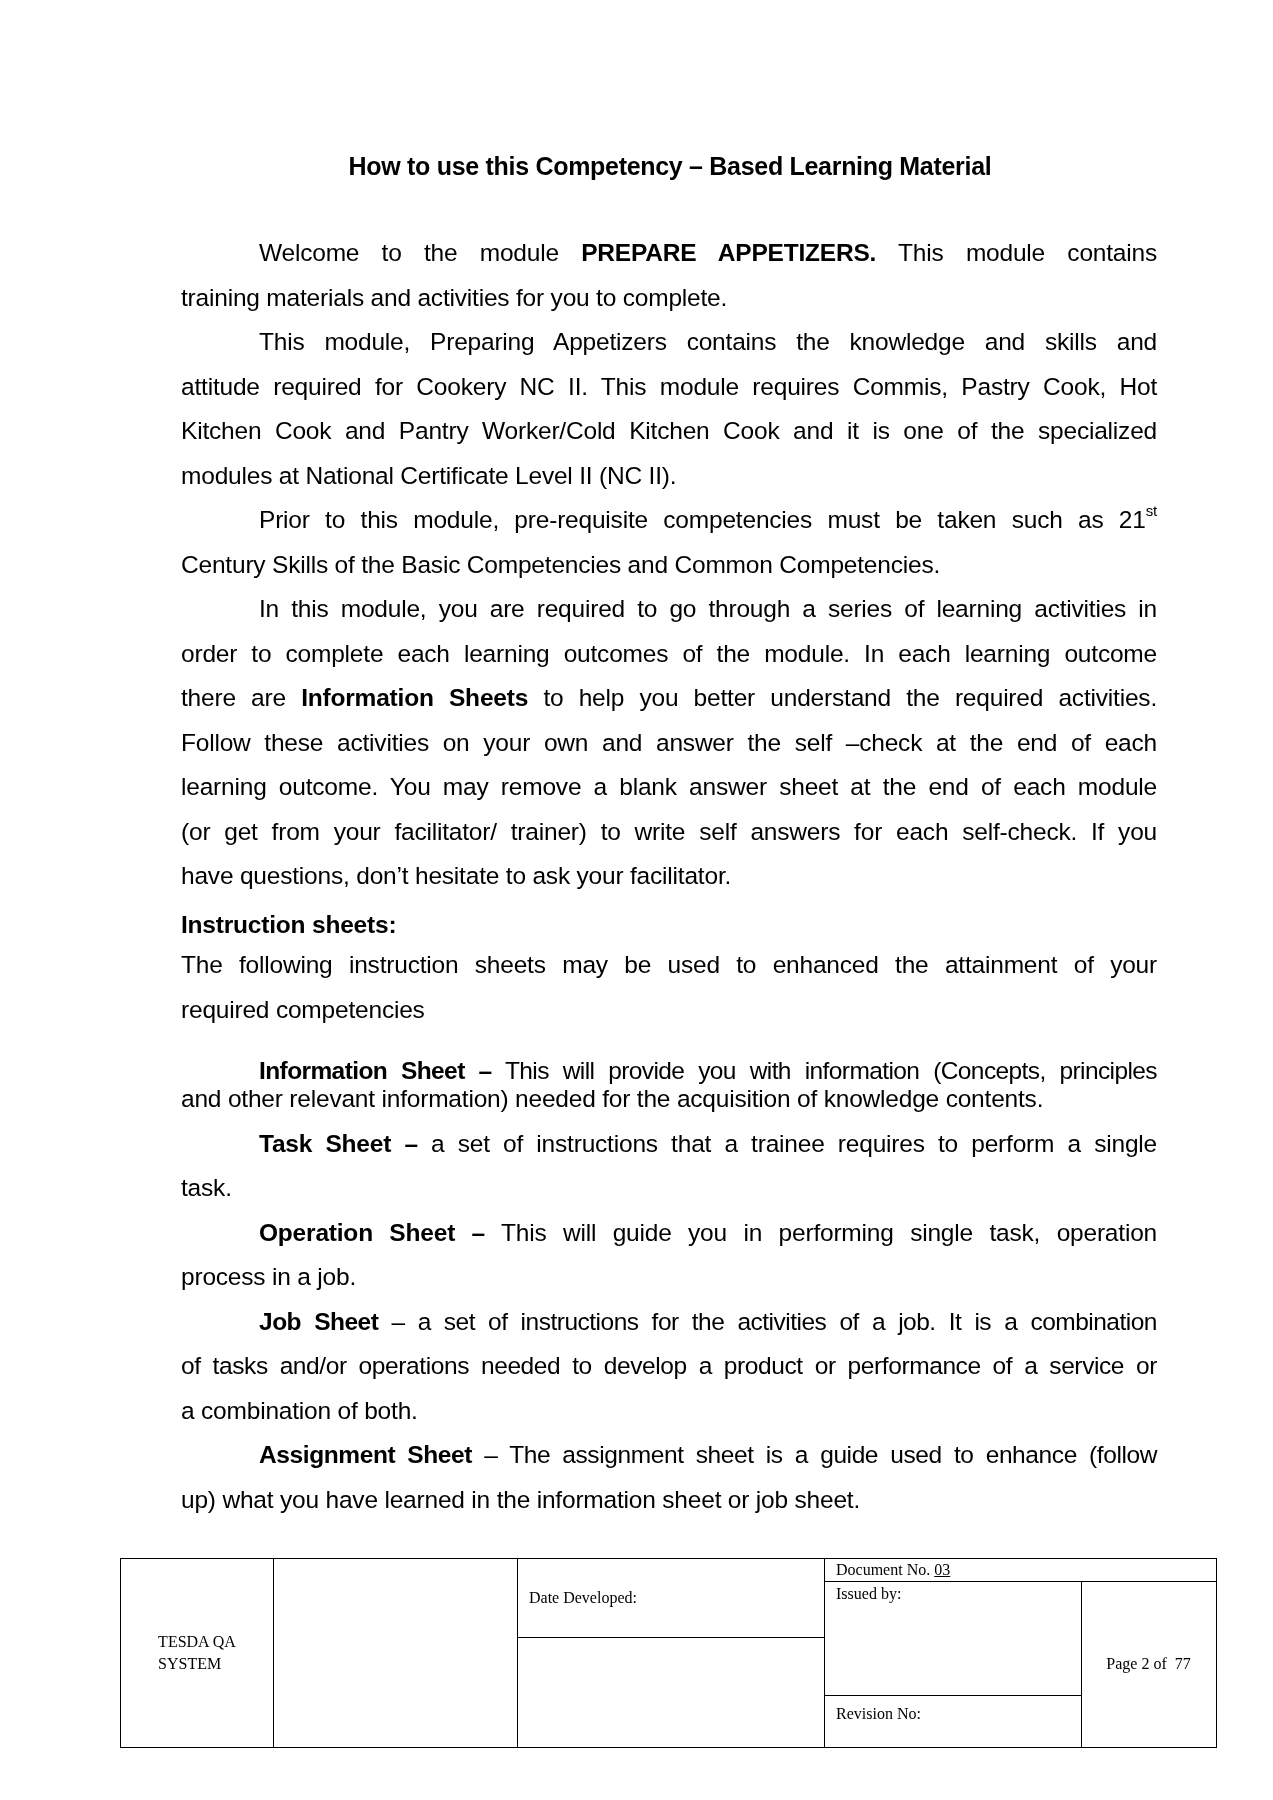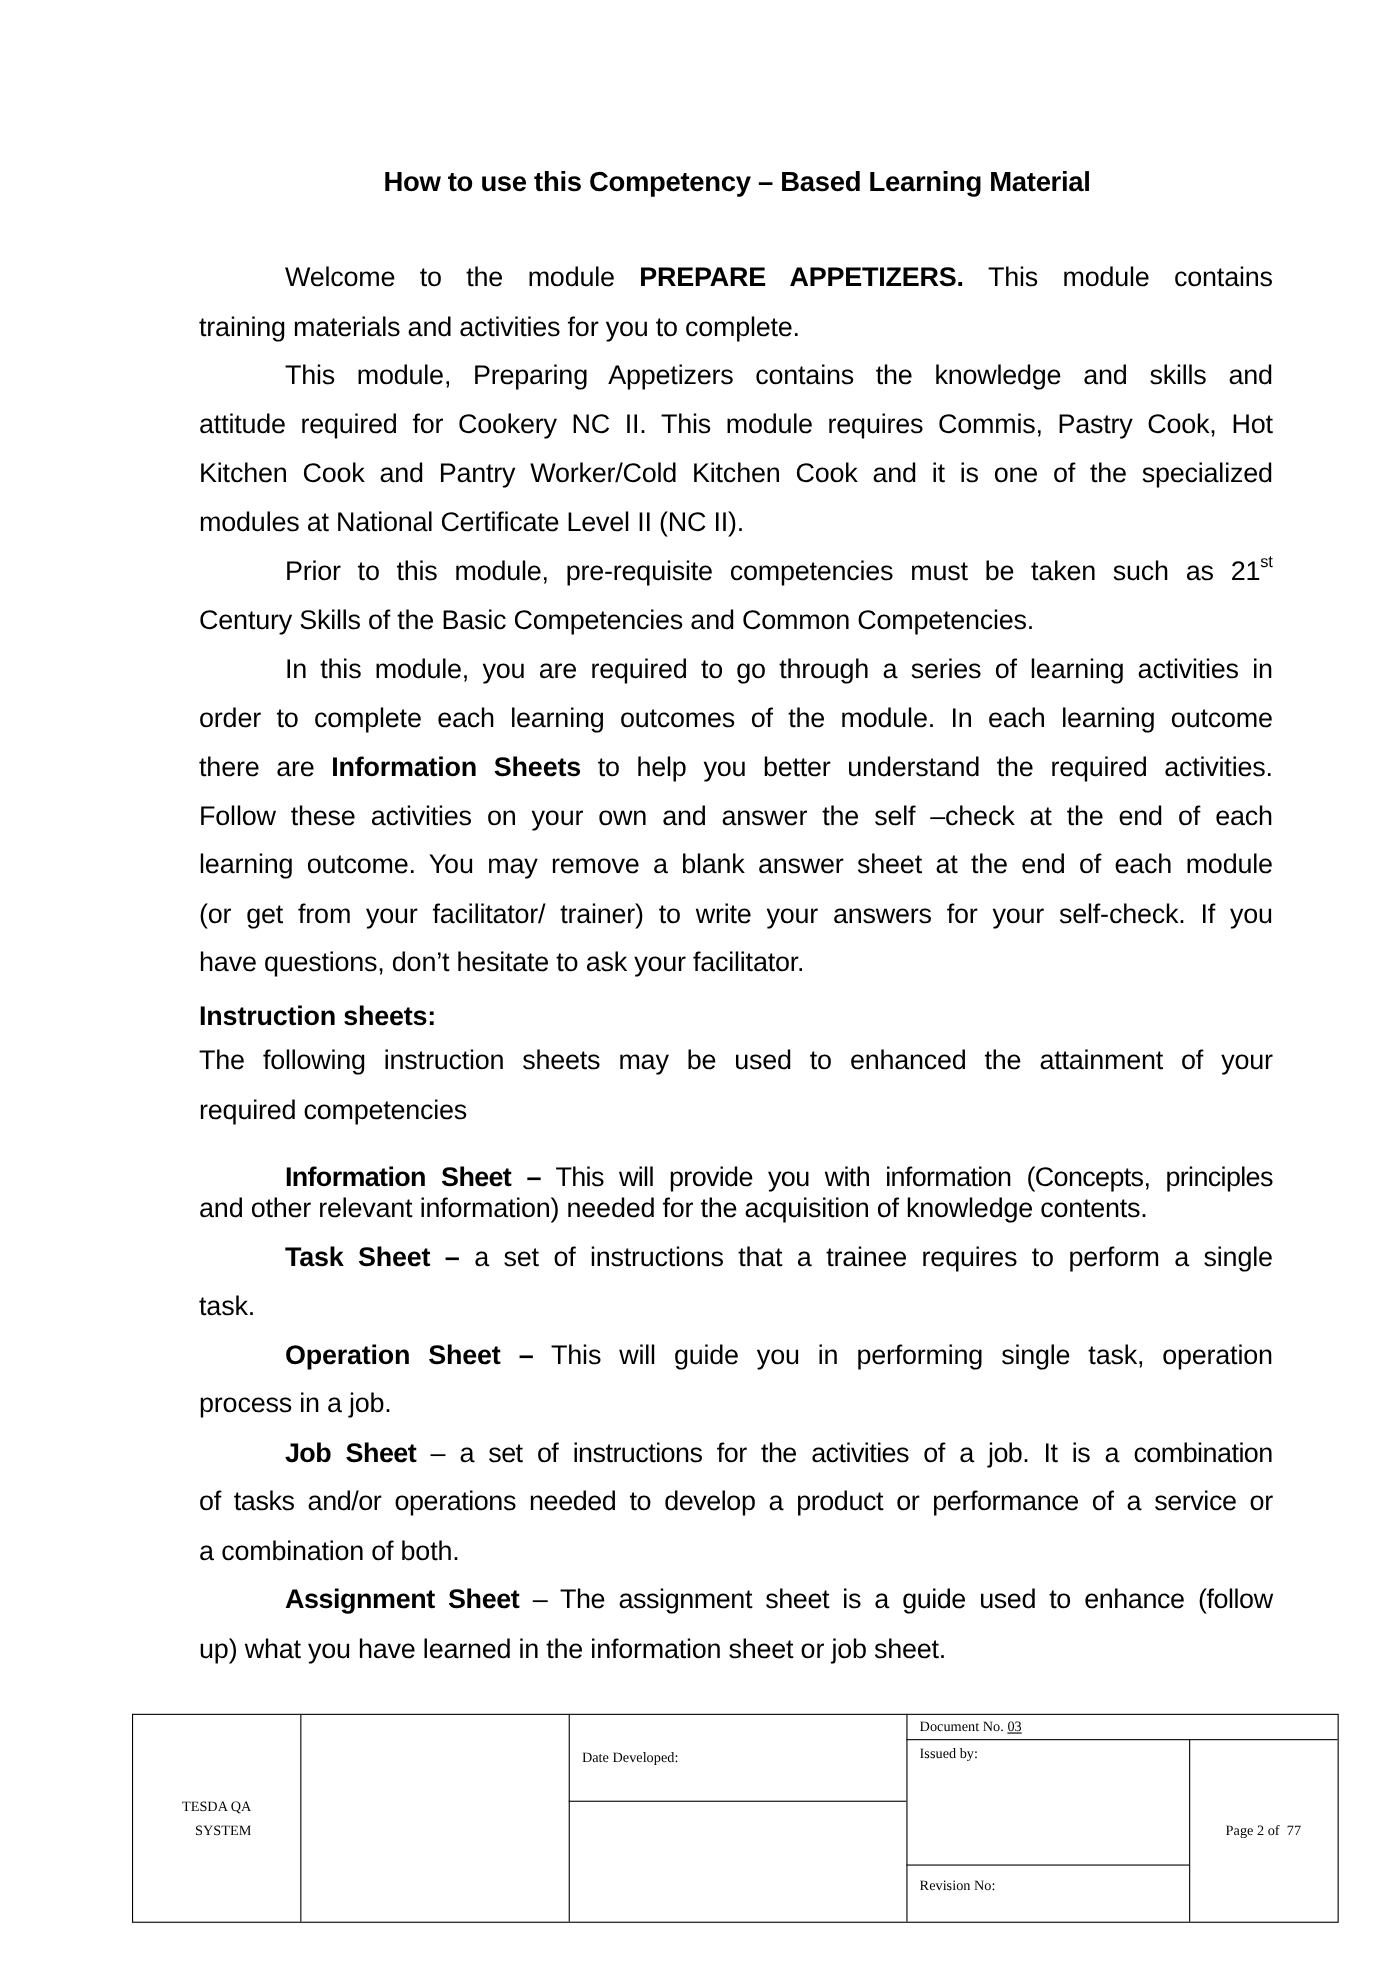--- a/index.html
+++ b/index.html
@@ -23,22 +23,22 @@
 
   
   .footer {
     position: absolute; left: 120px; top: 1558px; width: 1097px; height: 190px;
     border: 1.5px solid #000; box-sizing: border-box;
     font-family: "DejaVu Serif", "Liberation Serif", serif; font-size: 16px;
   }
   .cell { position: absolute; box-sizing: border-box; }
   .vline { position: absolute; top: 0; bottom: 0; width: 0; border-left: 1.5px solid #000; }
   .hline { position: absolute; height: 0; border-top: 1.5px solid #000; }
-  .c-center { display: flex; align-items: center; justify-content: center; text-align: right; }
-  .serif-small { font-family: "Liberation Serif", serif; font-size: 13px; line-height: 22px; }
+  .c-center { display: flex; align-items: center; justify-content: center; text-align: left; }
+  .serif-small { font-family: "Liberation Serif", serif; font-size: 16px; line-height: 22px; }
   .bold { font-weight: bold; }
   .u { text-decoration: underline; }
 </style>
 </head>
 <body>
 
 <div>
 
   <div class="title">How to use this Competency – Based Learning Material</div>
 
@@ -53,21 +53,21 @@
     <div class="line l" style="top:461px">modules at National Certificate Level II (NC II).</div>
 
     <div class="line j ind" style="top:505px"><span>Prior to this module, pre-requisite competencies must be taken such as 21</span><sup>st</sup></div>
     <div class="line l" style="top:550px">Century Skills of the Basic Competencies and Common Competencies.</div>
 
     <div class="line j ind" style="top:594px">In this module, you are required to go through a series of learning activities in</div>
     <div class="line j full" style="top:639px">order to complete each learning outcomes of the module. In each learning outcome</div>
     <div class="line j full" style="top:683px"><span>there are </span><b>Information Sheets</b><span> to help you better understand the required activities.</span></div>
     <div class="line j full" style="top:728px">Follow these activities on your own and answer the self –check at the end of each</div>
     <div class="line j full" style="top:772px">learning outcome. You may remove a blank answer sheet at the end of each module</div>
-    <div class="line j full" style="top:817px">(or get from your facilitator/ trainer) to write your answers for your self-check. If you</div>
+    <div class="line j full" style="top:817px">(or get from your facilitator/ trainer) to write self answers for each self-check. If you</div>
     <div class="line l" style="top:861px">have questions, don’t hesitate to ask your facilitator.</div>
 
     <div class="line l" style="top:910px; font-weight:bold;">Instruction sheets:</div>
 
     <div class="line j full" style="top:950px">The following instruction sheets may be used to enhanced the attainment of your</div>
     <div class="line l" style="top:995px">required competencies</div>
 
     <div class="line j ind" style="top:1040px; letter-spacing:-0.6px;margin-top:16px;"><b>Information Sheet –</b><span> This will provide you with information (Concepts, principles</span></div>
     <div class="line l" style="top:1084px">and other relevant information) needed for the acquisition of knowledge contents.</div>
 

